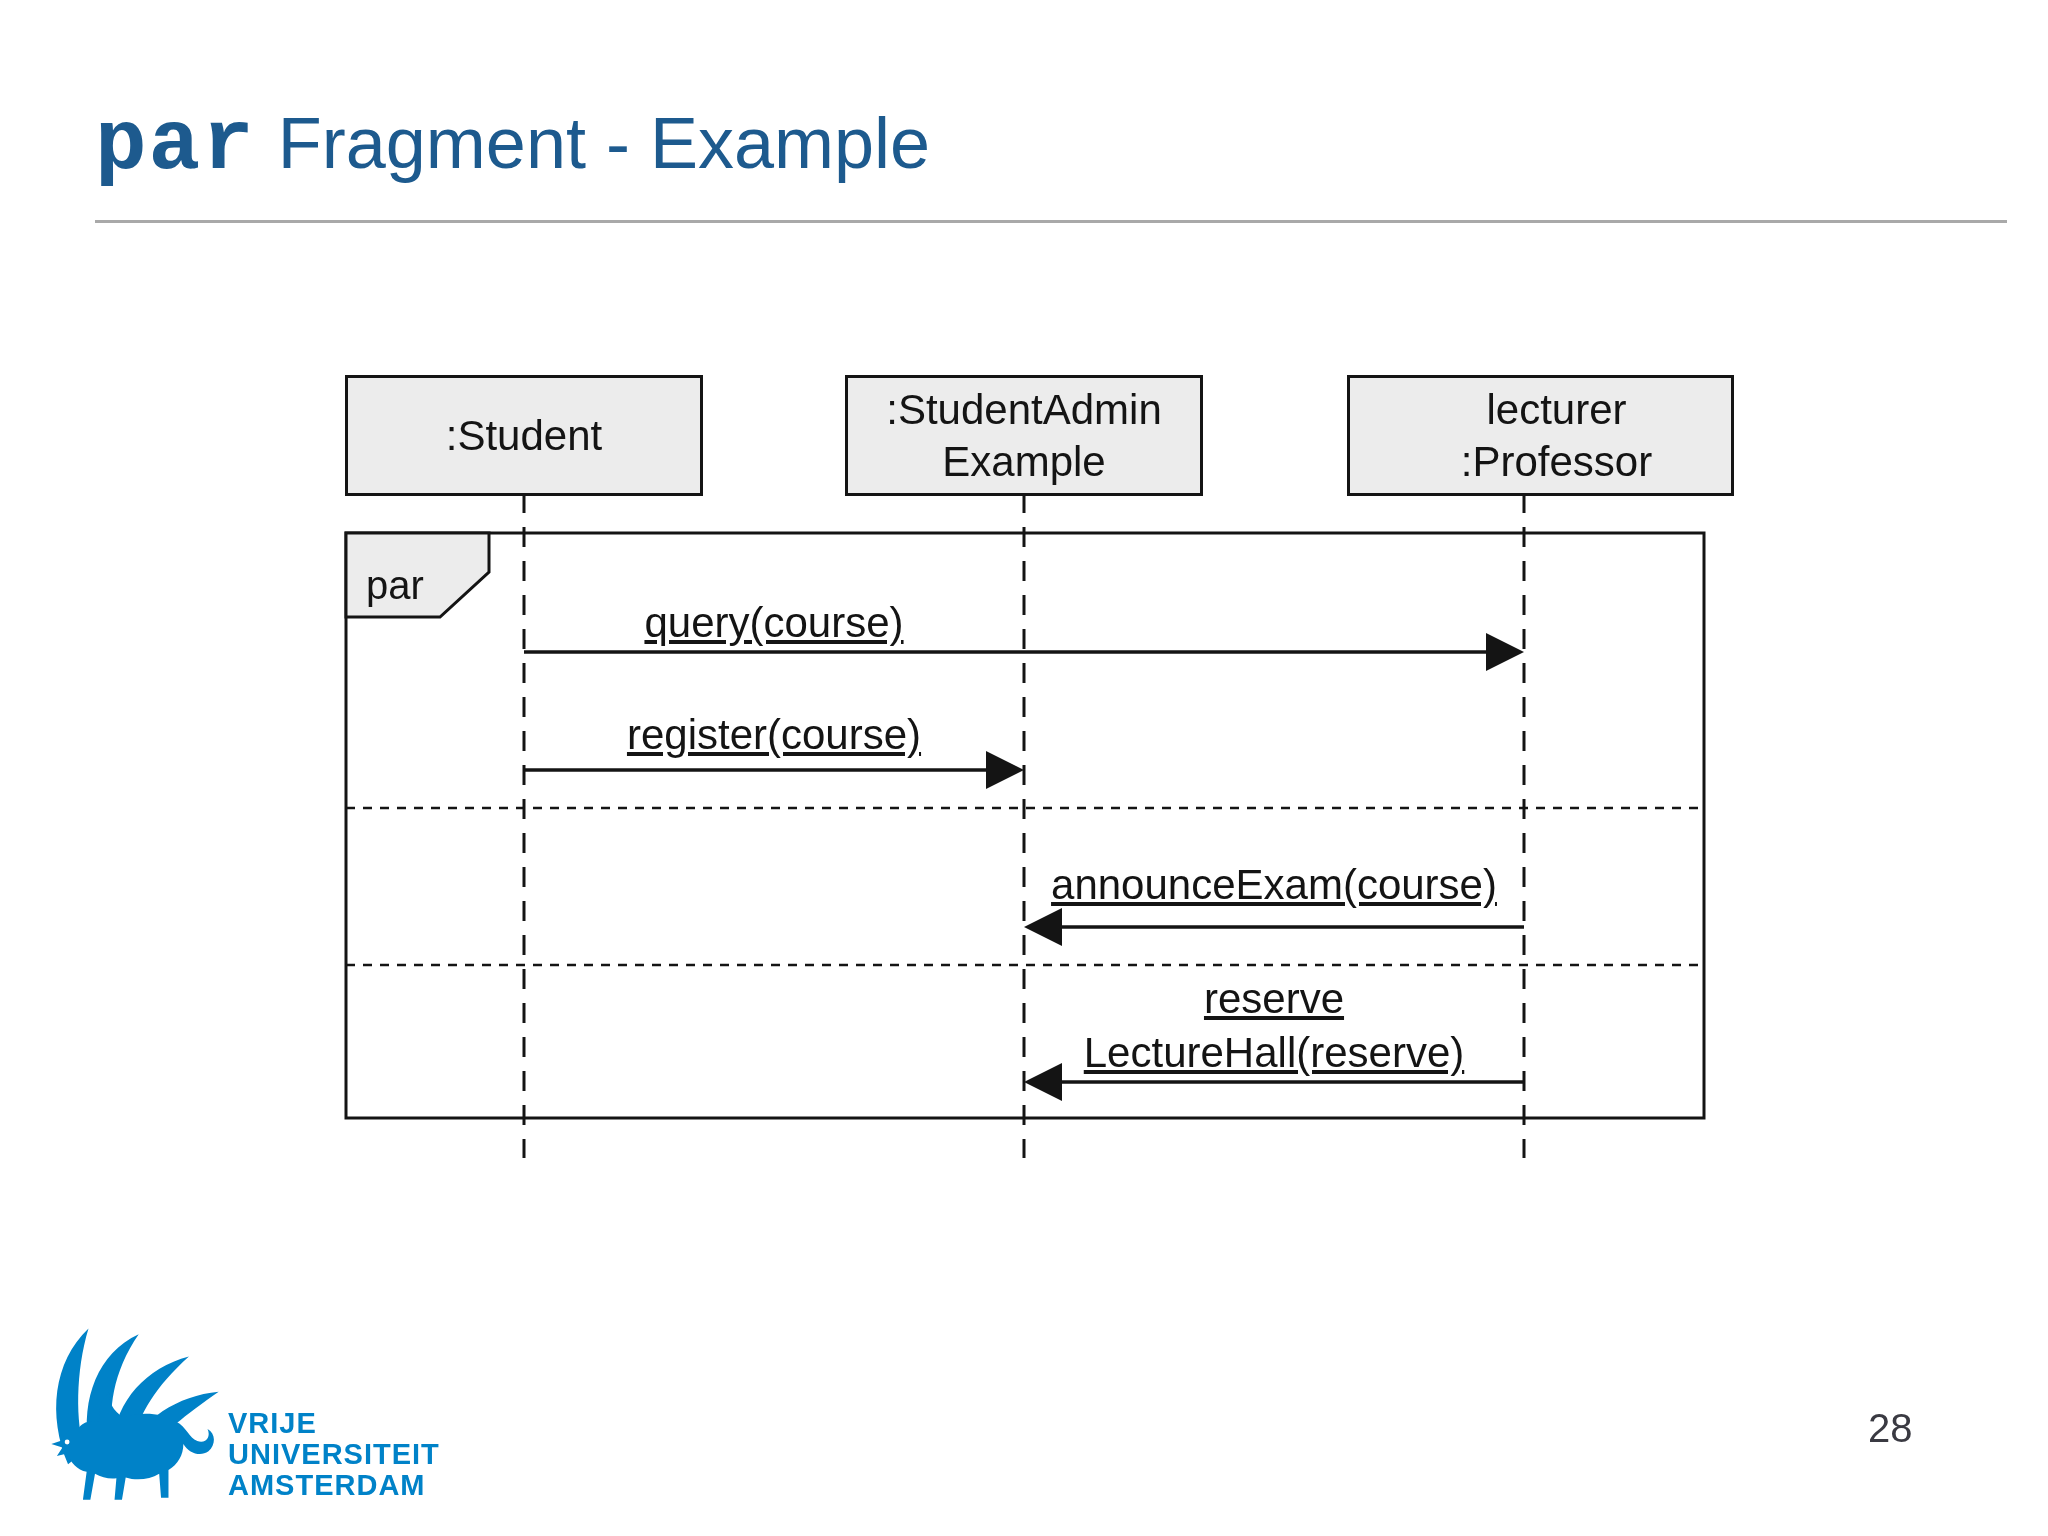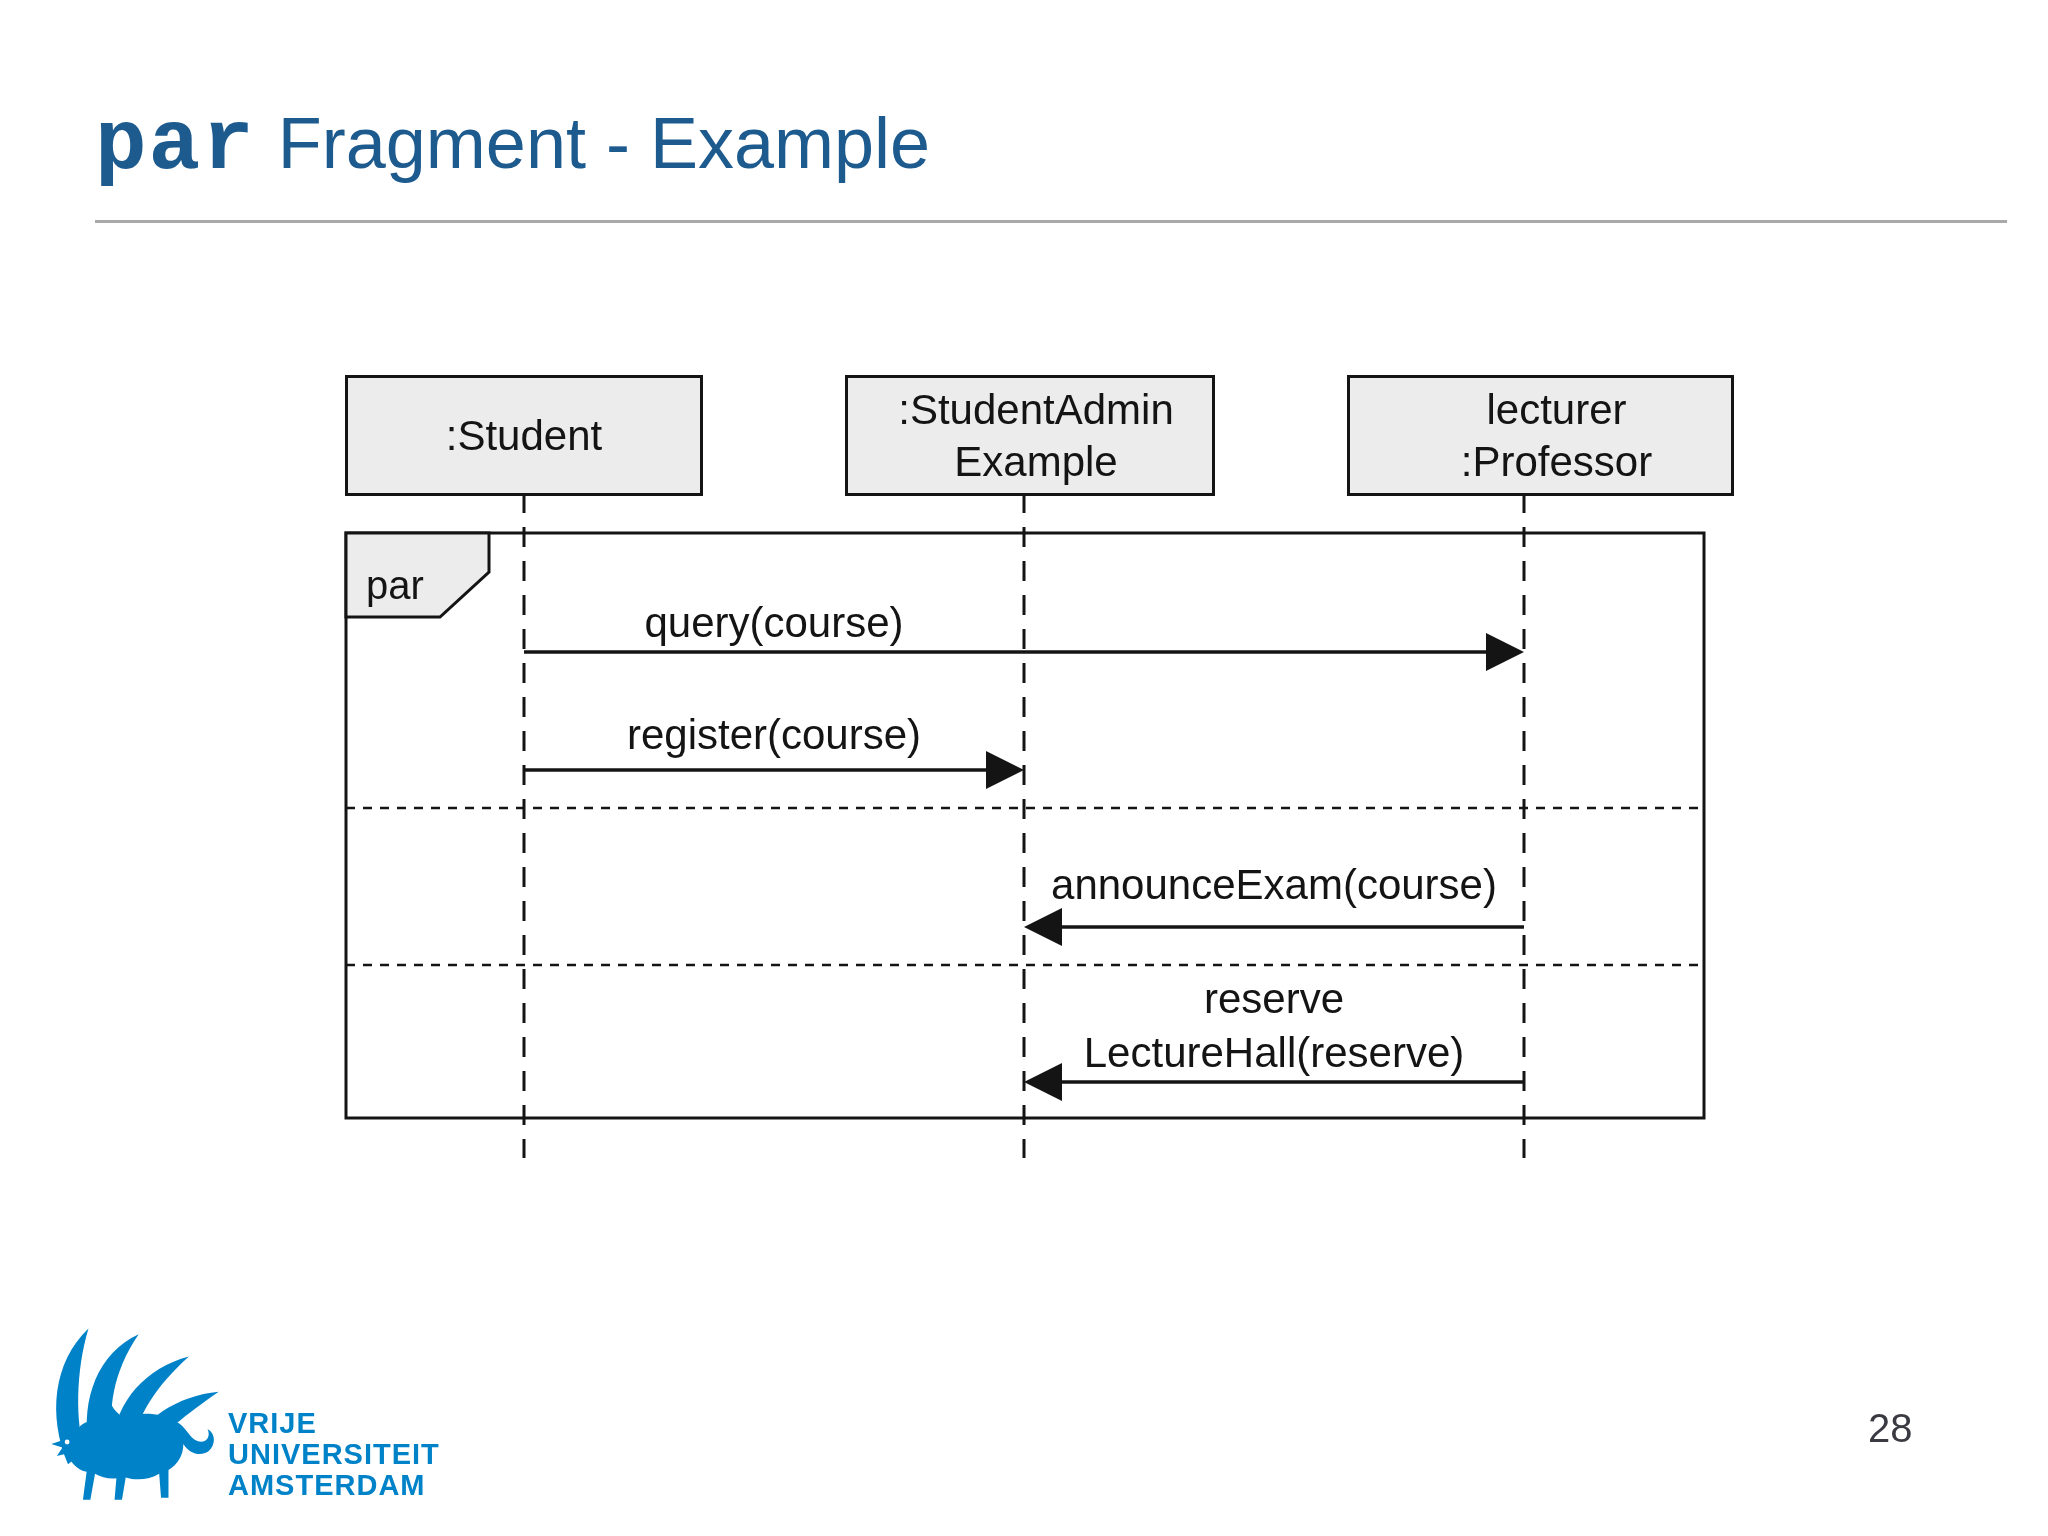--- a/index.html
+++ b/index.html
@@ -12,25 +12,25 @@
              font-weight:700;font-size:86px;letter-spacing:2px;}
   .title .rest{font-size:72px;font-weight:500;margin-left:22px;letter-spacing:0px;}
   .title-rule{position:absolute;left:95px;top:220px;width:1912px;height:3px;background:#a9a9a9;}
 
   
   .svg-layer{position:absolute;left:0;top:0;width:2048px;height:1536px;}
   .headbox{position:absolute;top:375px;height:115px;background:#ececec;border:3px solid #141414;
            display:flex;flex-direction:column;align-items:center;justify-content:center;
            font-size:42px;line-height:52px;color:#141414;}
   .hb1{left:345px;width:352px;align-items:center;}
-  .hb2{left:845px;width:352px;padding-left:12px;}
+  .hb2{left:845px;width:352px;}
   .hb3{left:1347px;width:349px;padding-left:32px;}
 
   .msg-label{position:absolute;transform:translateX(-50%);font-size:42px;color:#141414;
-             white-space:nowrap;line-height:46px;}
+             white-space:nowrap;line-height:46px;text-decoration:underline;}
   .par-label{position:absolute;left:366px;top:562px;font-size:40px;color:#141414;line-height:46px;}
 
   
   .logo-griffin{position:absolute;left:42px;top:1320px;}
   .logo-text{position:absolute;left:228px;top:1408px;color:#0082c8;font-weight:700;
              font-size:29px;line-height:31px;letter-spacing:1px;white-space:nowrap;}
   .page-num{position:absolute;left:1868px;top:1406px;font-size:40px;color:#3a3a42;text-align:center;}
 </style>
 </head>
 <body>

